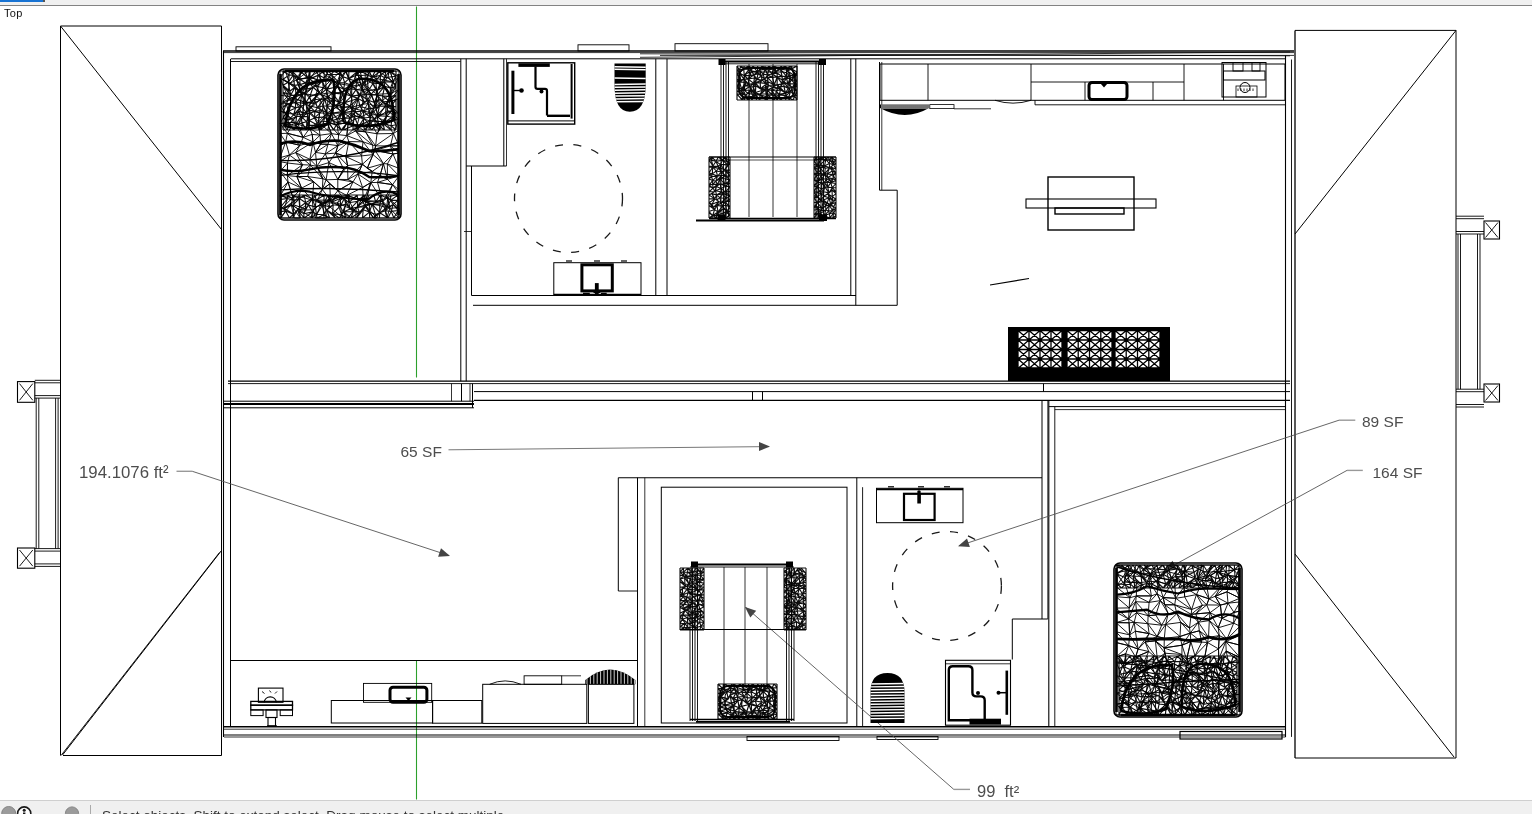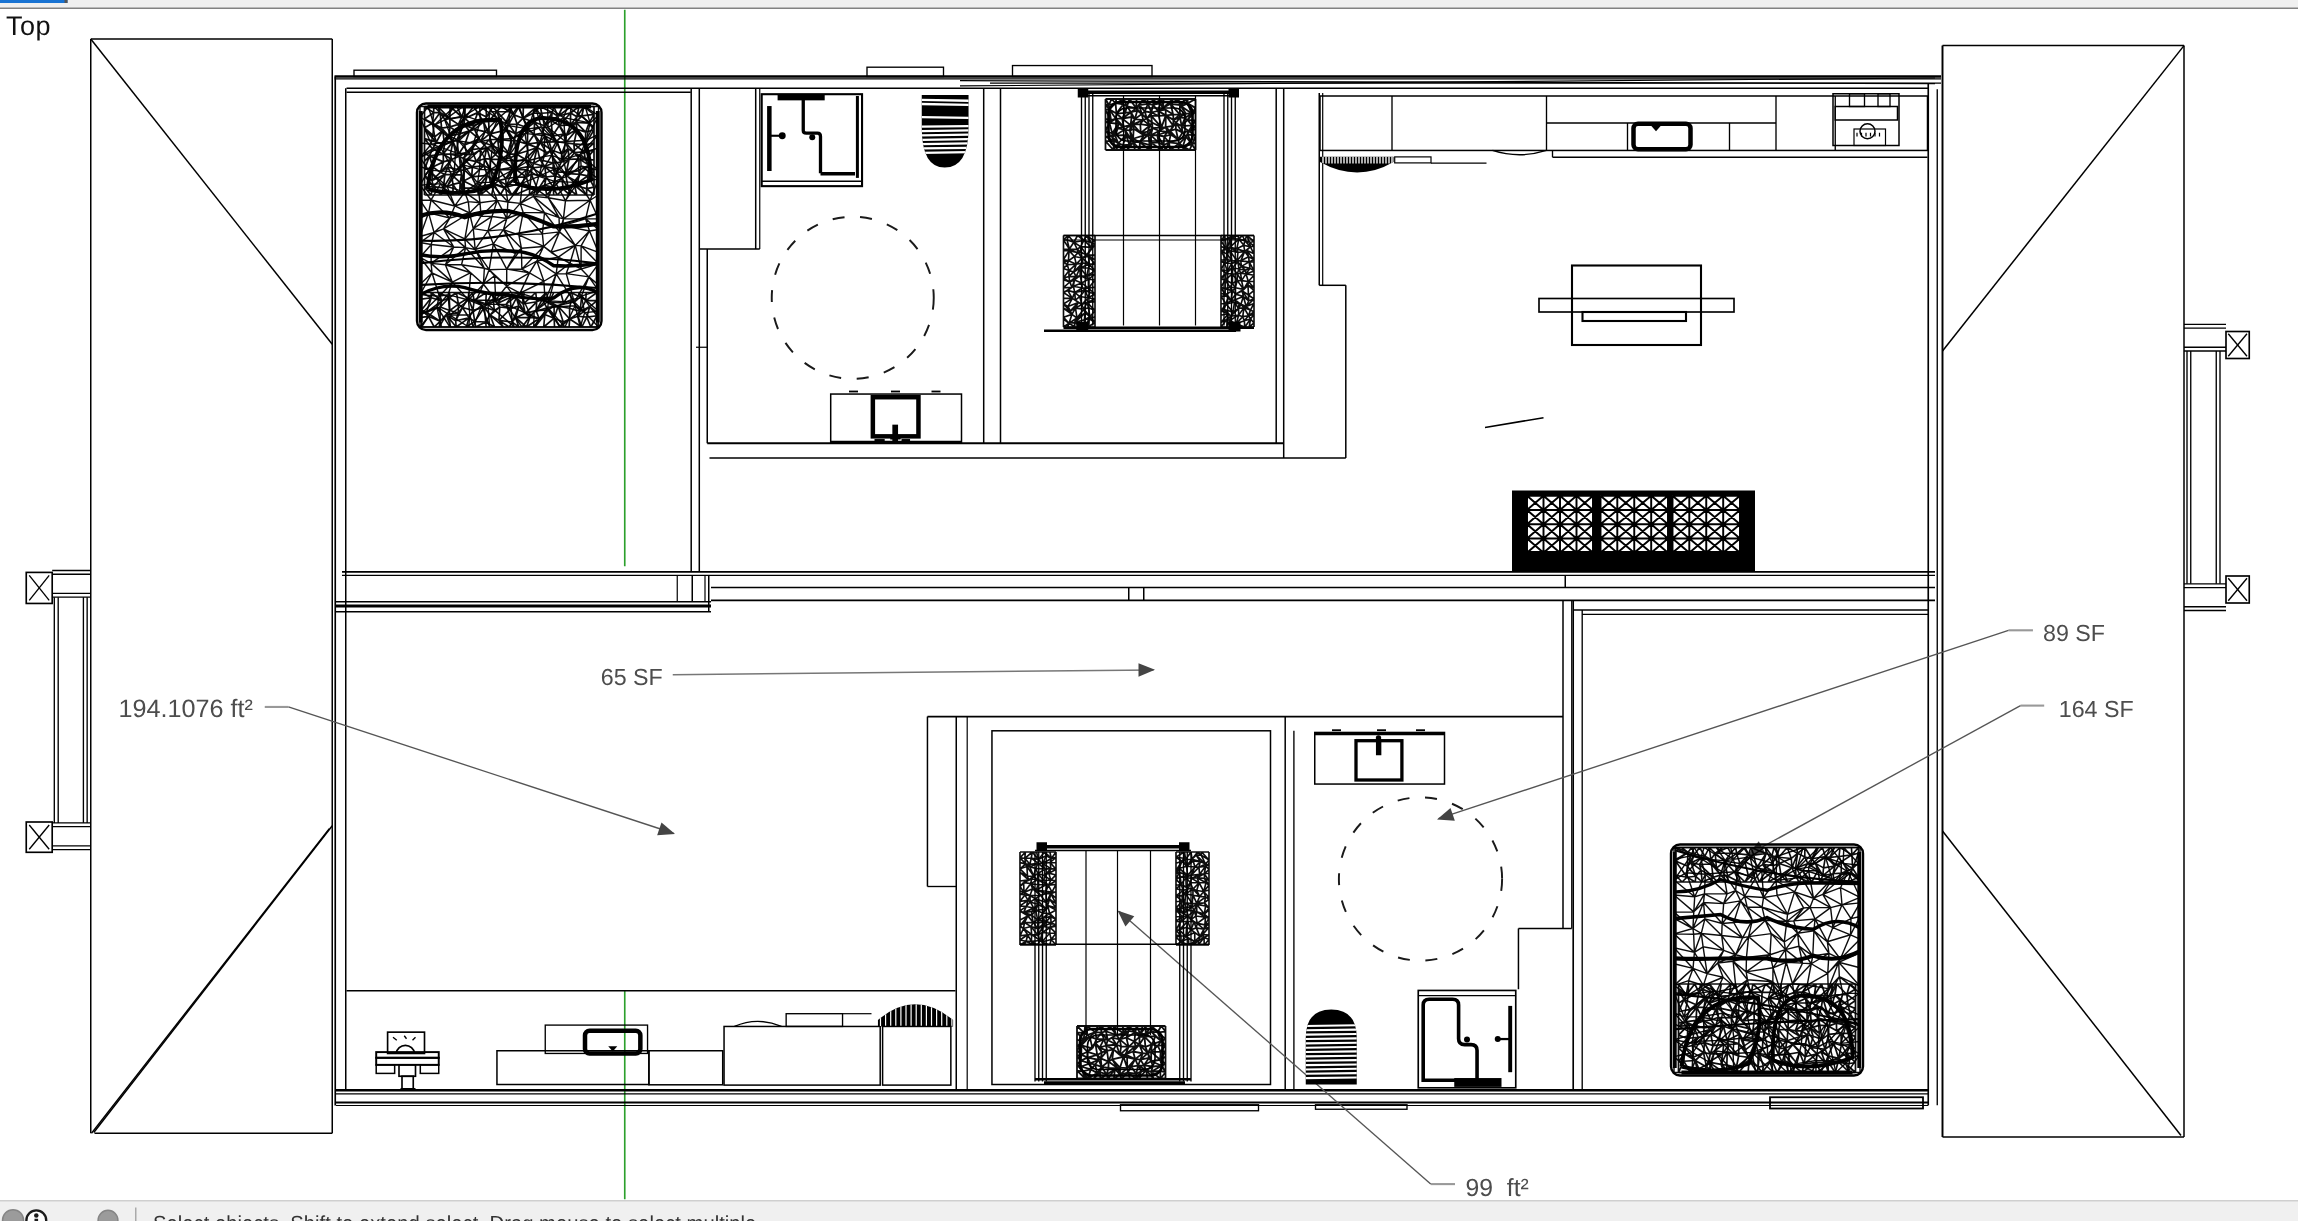--- a/index.html
+++ b/index.html
@@ -1,17 +1,17 @@
 <!DOCTYPE html>
 <html><head><meta charset="utf-8"><style>
 html,body{margin:0;padding:0;background:#fff;width:1532px;height:814px;overflow:hidden}
 *{font-family:"Liberation Sans",sans-serif}
 #topbar{position:absolute;left:0;top:0;width:1532px;height:4.6px;background:#f0f0f0;border-bottom:1.6px solid #828282}
 #bluebar{position:absolute;left:0;top:0;width:43px;height:2.4px;background:#1873d3;border-right:2px solid #555}
-#toplabel{position:absolute;left:4px;top:7px;font-size:18px;color:#111;letter-spacing:0.3px}
+#toplabel{position:absolute;left:4px;top:7px;font-size:11px;color:#111;letter-spacing:0.3px}
 #statusbar{position:absolute;left:0;top:800px;width:1532px;height:14px;background:#f0f0f0;border-top:1px solid #cfcfcf}
 </style></head><body>
 <div id="topbar"></div>
 <div id="bluebar"></div>
 <div id="toplabel">Top</div>
 <svg width="1532" height="814" viewBox="0 0 1532 814" style="position:absolute;left:0;top:0">
 <line x1="416.5" y1="6.5" x2="416.5" y2="377.5" stroke="#2ca02c" stroke-width="1.1"></line>
 <line x1="416.5" y1="660" x2="416.5" y2="799.5" stroke="#2ca02c" stroke-width="1.1"></line>
 <line x1="60.5" y1="26" x2="221.5" y2="26" stroke="#000" stroke-width="1.0"></line>
 <line x1="60.5" y1="26" x2="60.5" y2="755.5" stroke="#000" stroke-width="1.0"></line>

